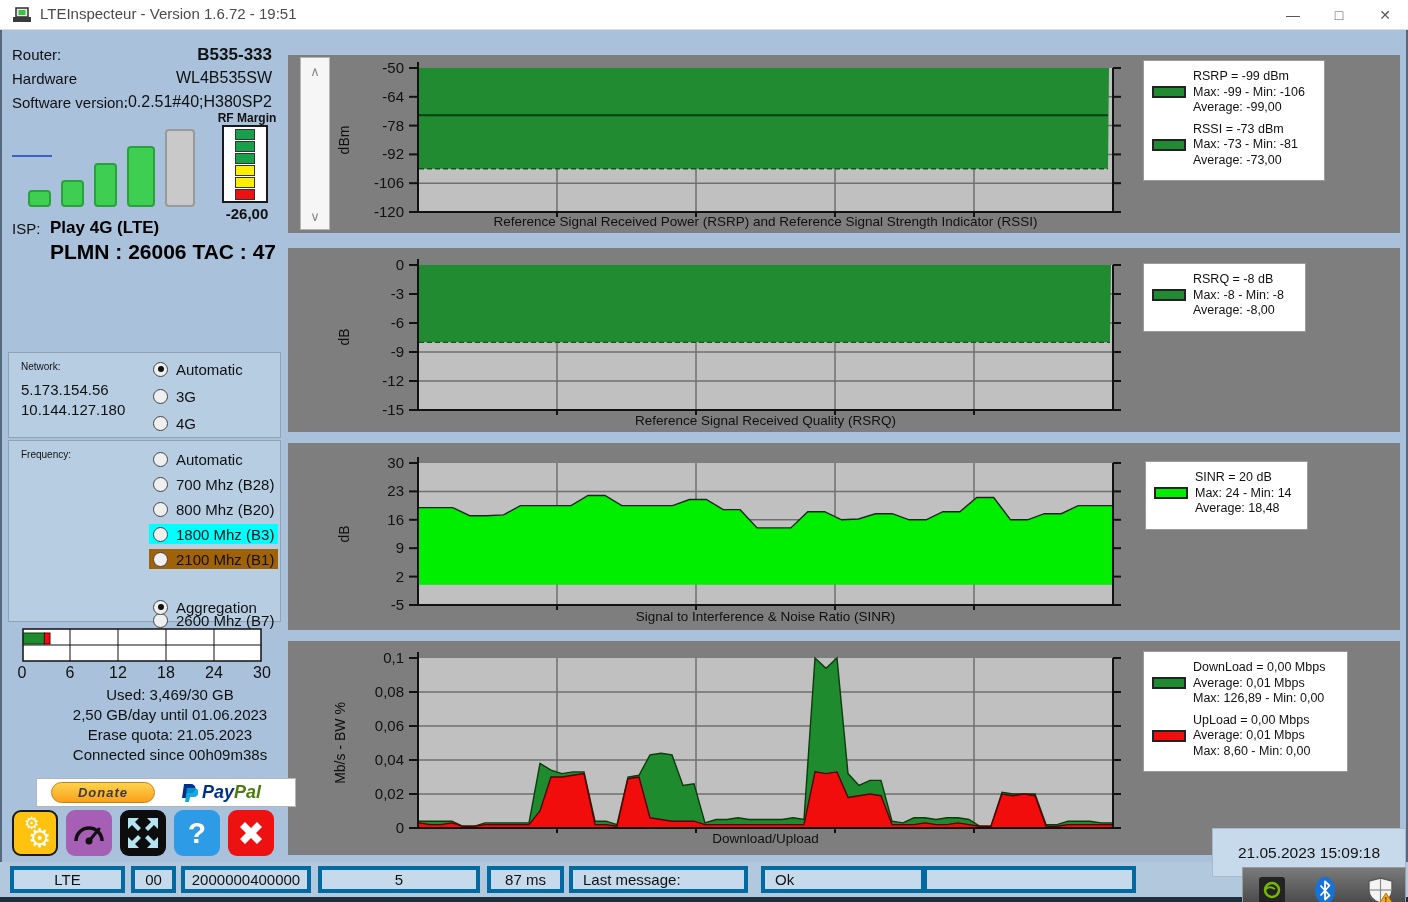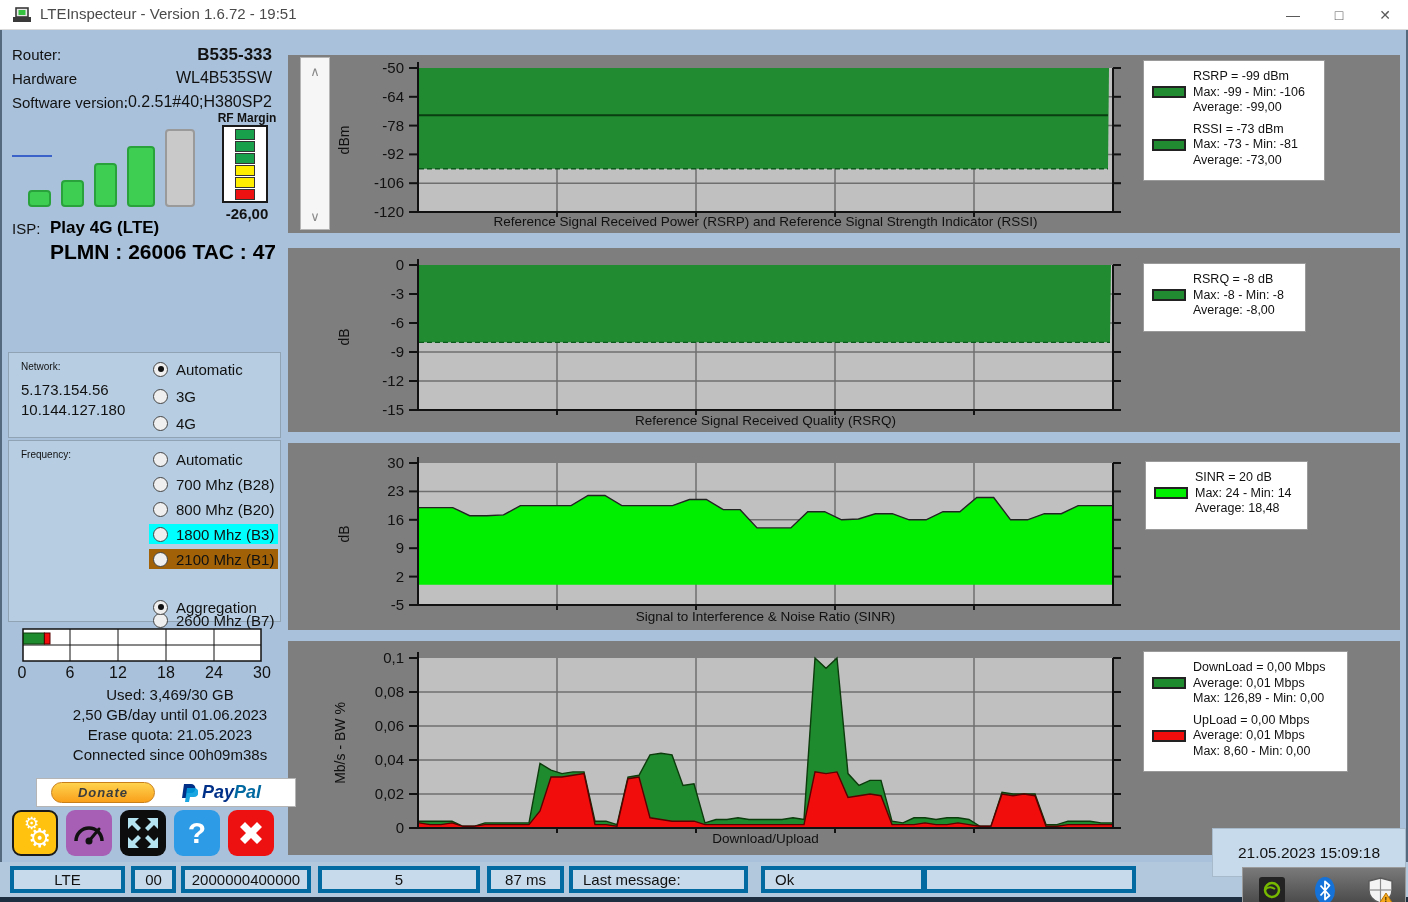--- a/index.html
+++ b/index.html
@@ -64,21 +64,21 @@
   .usage-line { position:absolute; left:0; width:340px; text-align:center; font-size:15px; color:#111; }
 
   #donate-box { position:absolute; left:12px; top:748px; width:260px; height:29px; background:#fff;
                 border:1px solid #b5b5b5; display:flex; align-items:center;margin-left:24px; }
   #donate-pill { margin-left:14px; width:104px; height:21px; border-radius:11px;
                  background:linear-gradient(#ffd34e,#f9a01b); border:1px solid #c87f1a;
                  display:flex; align-items:center; justify-content:center;
                  font-size:13px; font-weight:bold; font-style:italic; color:#3c3c3c; letter-spacing:1px; }
   #paypal-wrap { margin-left:26px; display:flex; align-items:center; gap:4px;
                  font-weight:bold; font-style:italic; font-size:18px; }
-  #paypal-pay { color:#003087; } #paypal-pal { color:#0369a1; }
+  #paypal-pay { color:#003087; } #paypal-pal { color:#4d7c0f; }
 
   #btnrow { position:absolute; left:12px; top:780px; height:48px; }
   .tbtn { position:absolute; top:0; width:46px; height:46px; border-radius:9px; display:flex;
           align-items:center; justify-content:center; }
   #tb-settings { left:0;  background:#ffc20e; border:2px solid #1a1a1a; }
   #tb-speed    { left:54px; background:#a65fb5; }
   #tb-expand   { left:108px; background:#0d0d0d; }
   #tb-help     { left:162px; background:#2e9be6; color:#fff; font-size:30px; font-weight:bold; }
   #tb-exit     { left:216px; background:#ee1111; }
 

